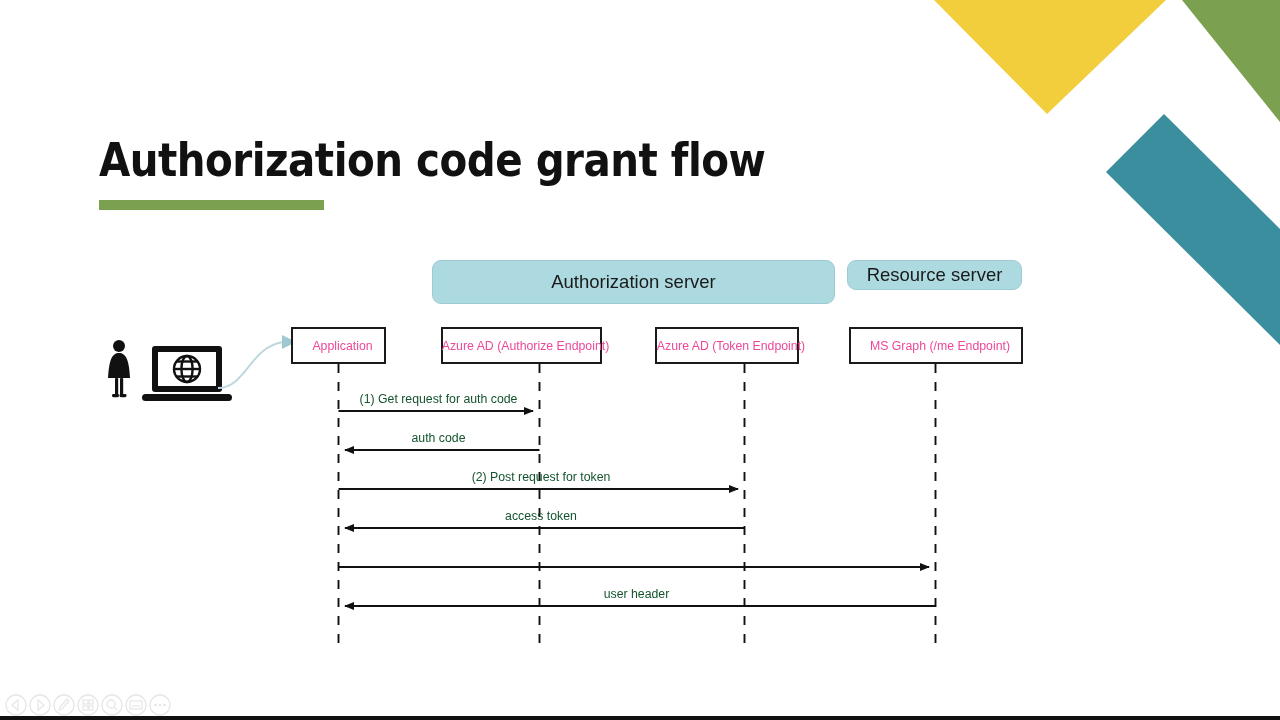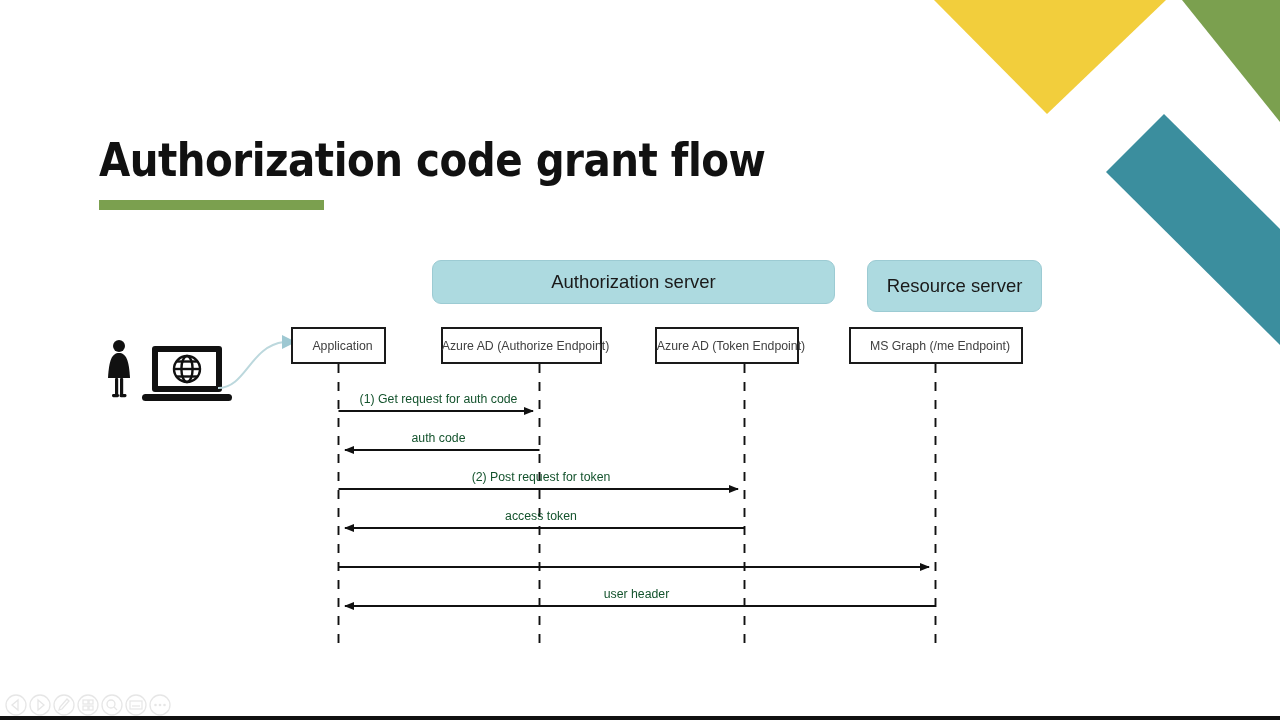--- a/index.html
+++ b/index.html
@@ -76,21 +76,21 @@
     justify-content: center;
     text-align: center;
     font-family: "Liberation Sans", sans-serif;
   }
 
   .node-box {
     position: absolute;
     box-sizing: border-box;
     background: #ffffff;
     border: 2px solid #1a1a1a;
-    color: #404040;
+    color: #ec4899;
     font-size: 12.3px;
     display: flex;
     align-items: center;
     justify-content: center;
     text-align: center;
     font-family: "Liberation Sans", sans-serif;
     white-space: nowrap;
     padding-left: 8px;
   }
 
@@ -183,21 +183,21 @@
   <div id="diagram">
 
     <svg style="position:absolute;left:216px;top:330px;width:90px;height:62px;" viewBox="0 0 90 62" xmlns="http://www.w3.org/2000/svg">
       <path d="M2 58 C 30 58, 34 16, 68 12" stroke="#bcd8dd" stroke-width="2" fill="none"></path>
       <polygon points="66,5 80,12 66,19" fill="#9ec8d2"></polygon>
     </svg>
 
     <div class="grp-box" style="left:432px;top:260px;width:403px;height:44px;">
       <span>Authorization server</span>
     </div>
-    <div class="grp-box" style="left:847px;top:260px;width:175px;height:52px;margin-left:20px;">
+    <div class="grp-box" style="left:847px;top:260px;width:175px;height:30px;">
       <span>Resource server</span>
     </div>
 
     <div class="node-box" style="left:291px;top:327px;width:95px;height:37px;">
       <span>Application</span>
     </div>
     <div class="node-box" style="left:441px;top:327px;width:161px;height:37px;">
       <span>Azure AD (Authorize Endpoint)</span>
     </div>
     <div class="node-box" style="left:655px;top:327px;width:144px;height:37px;">

